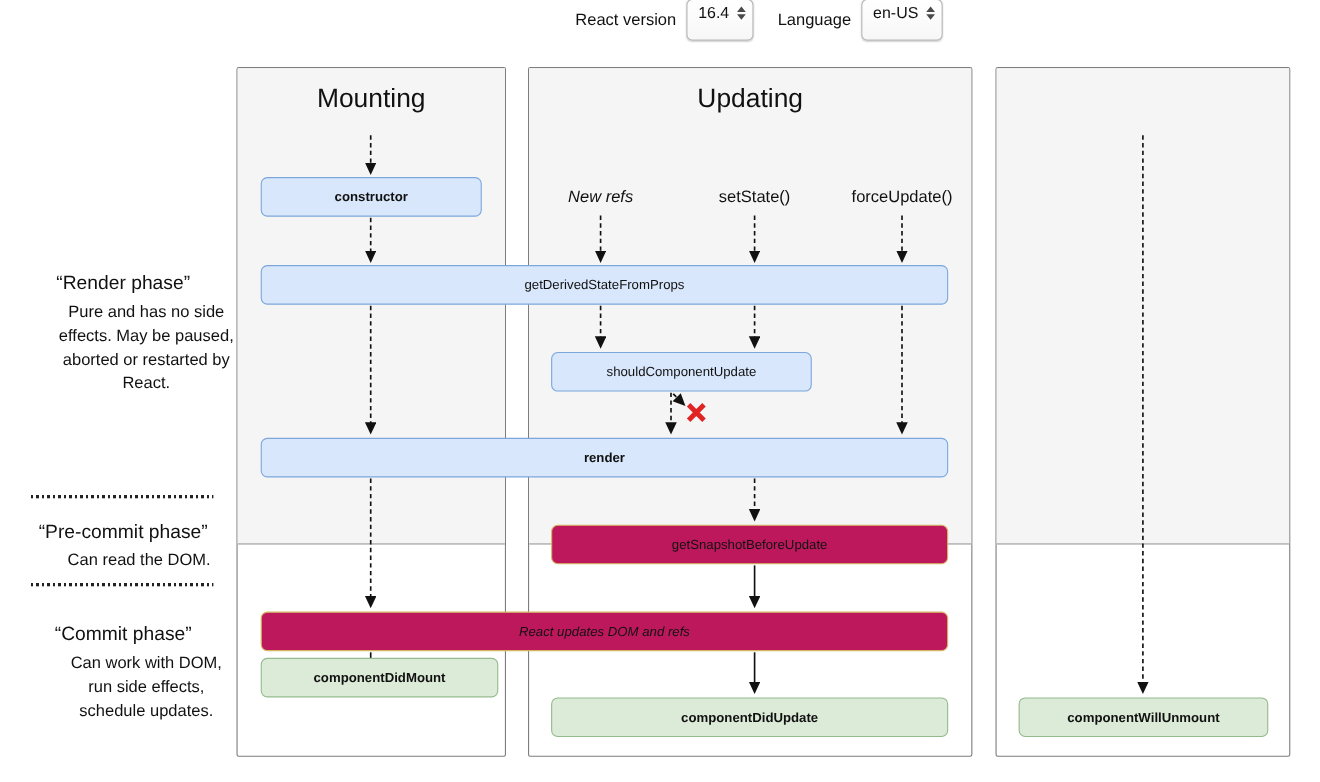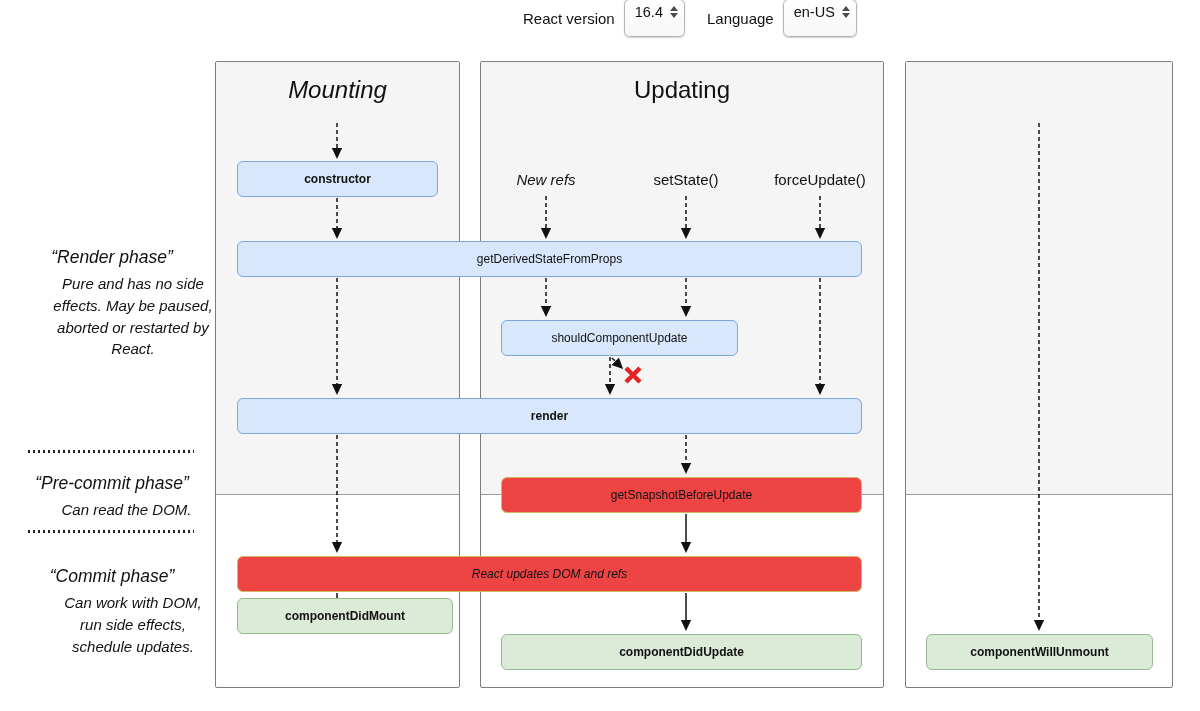--- a/index.html
+++ b/index.html
@@ -15,51 +15,51 @@
     box-shadow:0 0.5px 1.5px rgba(0,0,0,.18);cursor:default;
   }
   .select .val{font-size:14.5px;margin-right:7px;}
   .stepper{display:flex;flex-direction:column;gap:2px;align-items:center;}
   .stepper .up{width:0;height:0;border-left:4px solid transparent;border-right:4px solid transparent;border-bottom:5px solid #4a4a4a;}
   .stepper .down{width:0;height:0;border-left:4px solid transparent;border-right:4px solid transparent;border-top:5px solid #4a4a4a;}
   
   .col{position:absolute;top:61px;height:627px;background:#fff;border:1px solid #7d7d7d;border-radius:2px;box-sizing:border-box;z-index:1;}
   .col-top{position:absolute;top:0;left:0;right:0;height:432px;background:#f5f5f6;border-bottom:1px solid #9a9a9a;}
   .col-title{position:absolute;top:14px;left:0;right:0;text-align:center;font-size:24px;color:#111;}
-  .col-mounting{left:215px;width:245px;font-style:italic;}
+  .col-mounting{left:215px;width:245px;}
   .col-updating{left:480px;width:404px;}
   .col-unmounting{left:905px;width:268px;}
   
   .trigger{position:absolute;top:171px;transform:translateX(-50%);font-size:15px;white-space:nowrap;z-index:2;}
   .trigger.italic{font-style:italic;}
   .t-newprops{left:546px;}
   .t-setstate{left:686px;}
   .t-forceupdate{left:820px;}
   
   .box{
     position:absolute;height:36px;box-sizing:border-box;z-index:3;
     display:flex;align-items:center;justify-content:center;
     border-radius:6px;font-size:12px;border:1.5px solid;
   }
   .blue{background:#d8e7fb;border-color:#7ba7db;}
-  .yellow{background:#ef4444;border-color:#d4b861;}
+  .yellow{background:#be185d;border-color:#d4b861;}
   .green{background:#dcebd7;border-color:#93ba8b;}
   .bold{font-weight:700;}
   .italic{font-style:italic;}
   .b-constructor{left:237px;top:161px;width:201px;}
   .b-gdsfp{left:237px;top:241px;width:625px;}
   .b-scu{left:501px;top:320px;width:237px;}
   .b-render{left:237px;top:398px;width:625px;}
   .b-gsbu{left:501px;top:477px;width:361px;}
   .b-rudr{left:237px;top:556px;width:625px;}
   .b-cdm{left:237px;top:598px;width:216px;}
   .b-cdu{left:501px;top:634px;width:361px;}
   .b-cwu{left:926px;top:634px;width:227px;}
   
-  .phase{position:absolute;left:24px;width:176px;text-align:center;z-index:1;font-style:italic;}
+  .phase{position:absolute;left:24px;width:176px;text-align:center;z-index:1;}
   .phase .ptitle{font-size:17.5px;margin-bottom:5px;}
   .phase .pdesc{font-size:15px;line-height:1.45;margin-left:29px;}
   .ph-render{top:247px;}
   .ph-precommit{top:473px;}
   .ph-commit{top:566px;}
   .pdesc-narrow{width:160px;margin:0 auto;}
   .dotline{position:absolute;left:28px;width:166px;height:3px;z-index:1;
     background-image:repeating-linear-gradient(to right,#222 0 2px,transparent 2px 5px);}
   .dot1{top:450px;}
   .dot2{top:530px;}

